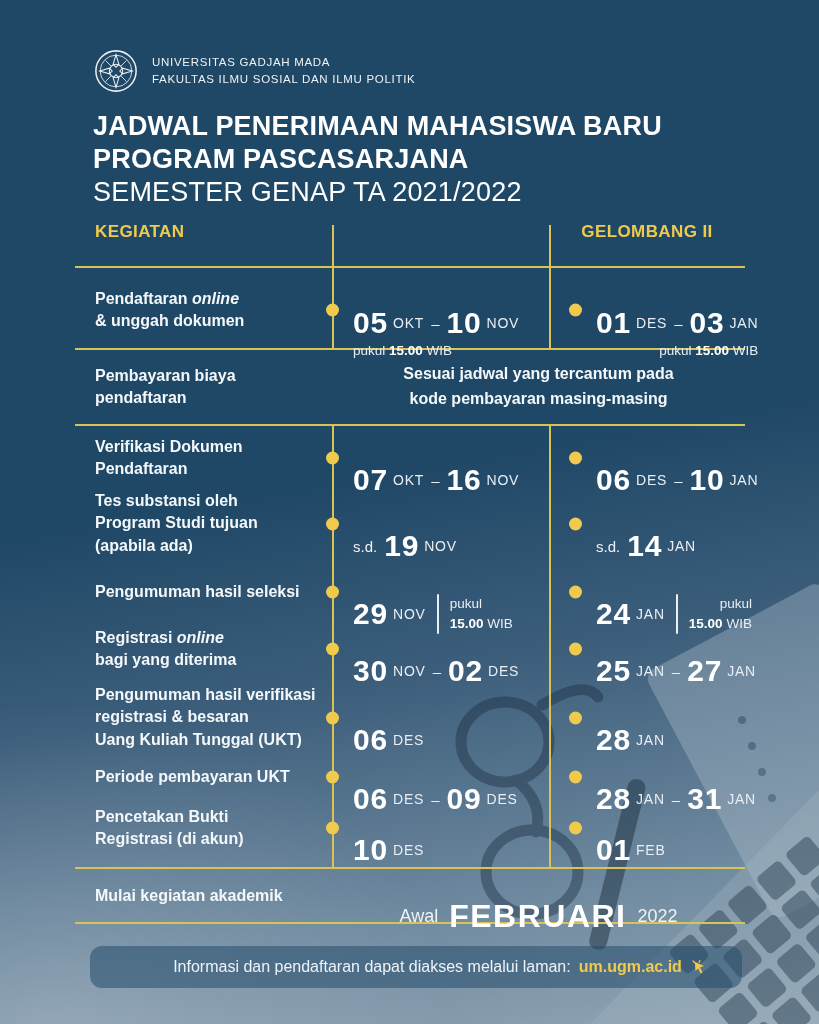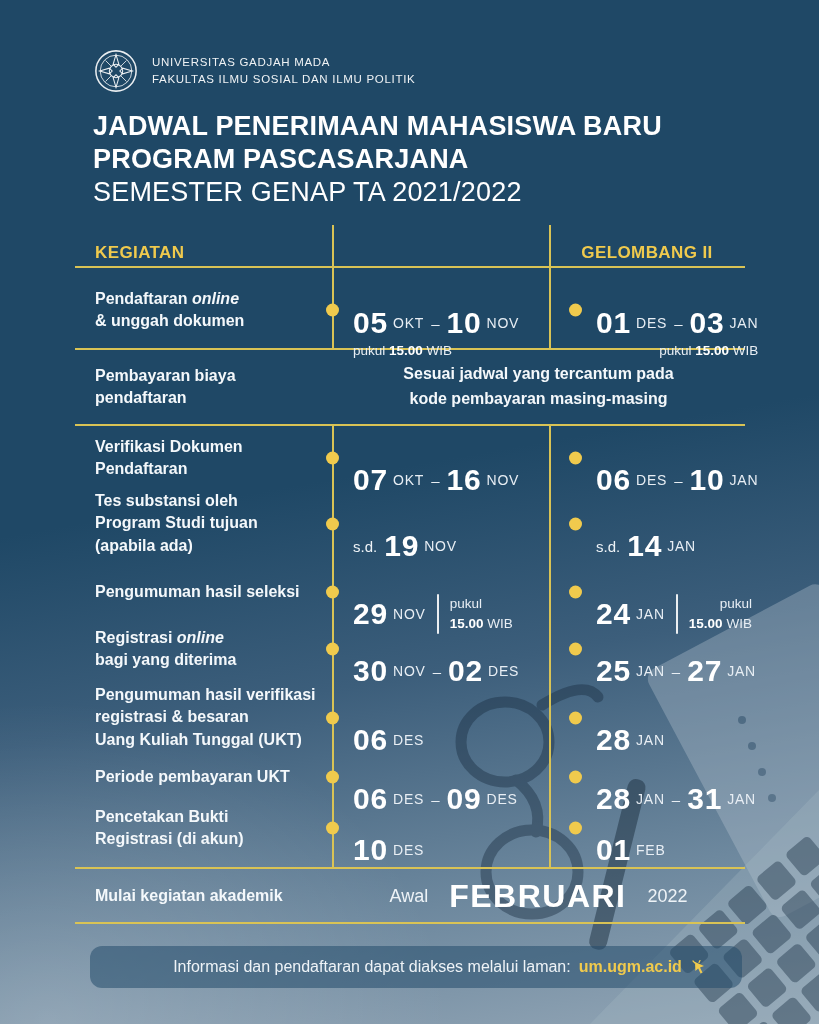--- a/index.html
+++ b/index.html
@@ -60,21 +60,21 @@
   
   .thc{font-size:17px;font-weight:bold;letter-spacing:0.4px;color:var(--accent_gold);}
   .hcell{position:absolute;top:0;height:100%;display:flex;align-items:center;justify-content:center;}
   .hc0{left:20px;justify-content:flex-start;}
   .hc1{left:257px;width:217px;}
   .hc2{left:474px;width:196px;}
 
   
   .spanc{left:257px;width:413px;justify-content:center;text-align:center;}
   .spantext{font-size:16px;font-weight:bold;line-height:1.55;color:#f4f8fb;}
-  .akad{display:flex;gap:21px;font-weight:normal;}
+  .akad{display:flex;gap:11px;font-weight:normal;margin-top:20px;}
   .awal,.year{font-size:18px;color:#eef3f7;}
   .feb{font-size:32px;font-weight:bold;letter-spacing:1.5px;color:#fff;}
 
   
   .footerbar{top:946px;left:90px;width:652px;height:42px;border-radius:12px;
     background:var(--footer_bar);display:flex;align-items:center;justify-content:center;gap:8px;
     font-size:16px;color:#eef3f7;z-index:2;padding-left:48px;}
   .flink{color:var(--accent_gold);font-weight:bold;text-decoration:none;cursor:pointer;}
   .cursor-icon{display:inline-flex;margin-left:2px;}
 </style>
@@ -150,21 +150,21 @@
   <div class="hline" style="top:266px"></div>
   <div class="hline" style="top:348px"></div>
   <div class="hline" style="top:424px"></div>
   <div class="hline" style="top:867px"></div>
   <div class="hline" style="top:922px"></div>
   <div class="vline" style="left:332px;top:225px;height:123px"></div>
   <div class="vline" style="left:549px;top:225px;height:123px"></div>
   <div class="vline" style="left:332px;top:424px;height:443px"></div>
   <div class="vline" style="left:549px;top:424px;height:443px"></div>
 
-  <div class="row" style="top:232px;height:42px">
+  <div class="row" style="top:211px;height:42px">
     <div class="hcell hc0 thc">KEGIATAN</div>
     <div class="hcell hc2 thc">GELOMBANG II</div>
   </div>
 
   <div class="row" style="top:272px;height:76px">
     <div class="lbl">
       <div><span>Pendaftaran </span><span class="it">online</span></div>
       <div>&amp; unggah dokumen</div>
     </div>
     <div class="cell c1">

